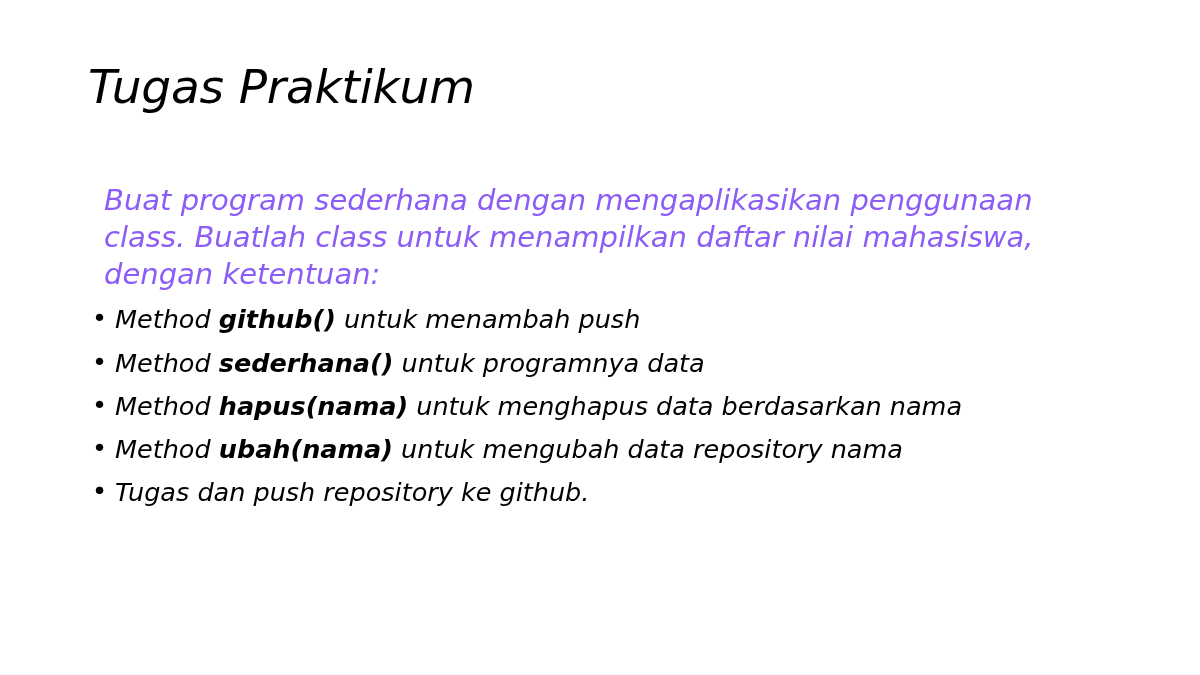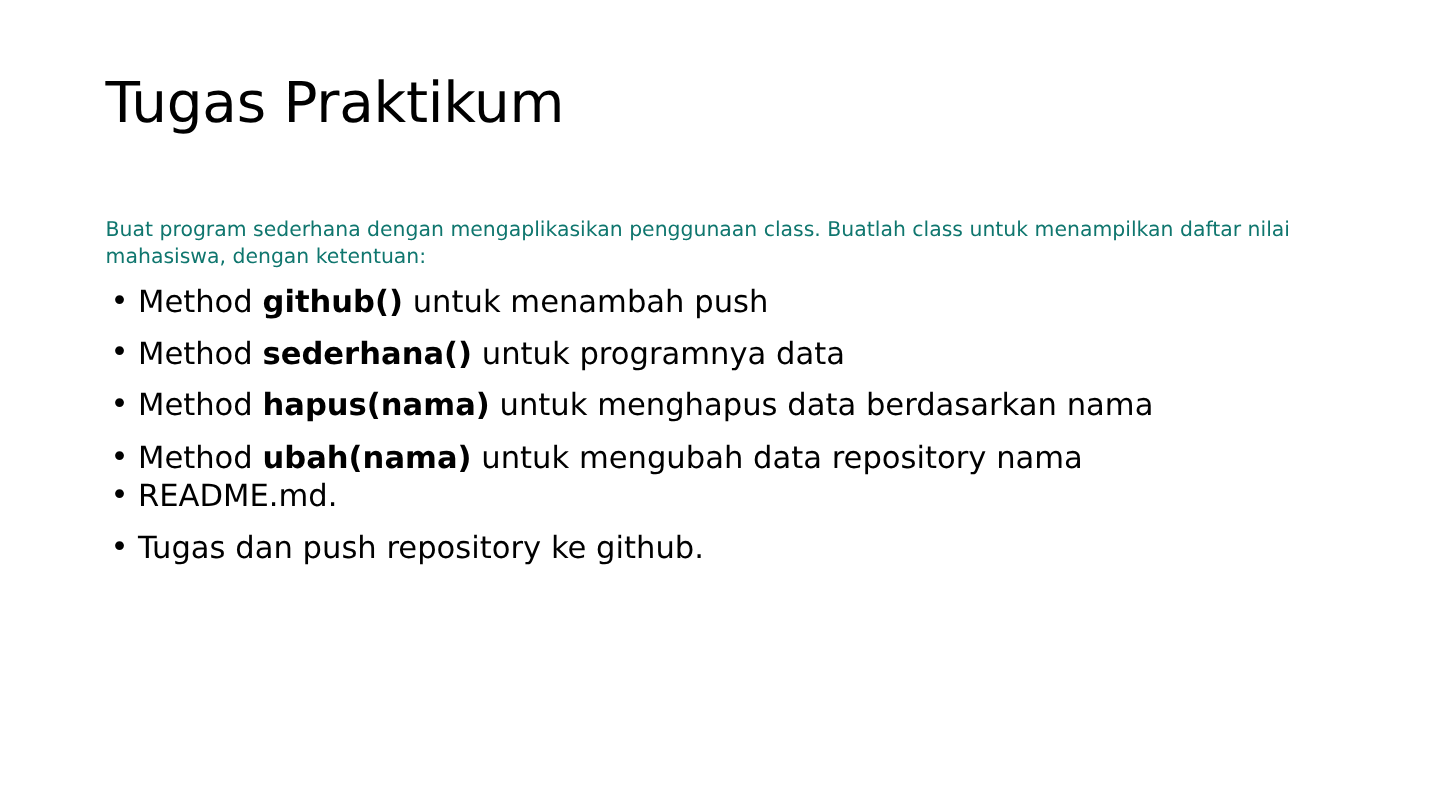--- a/index.html
+++ b/index.html
@@ -13,43 +13,44 @@
     font-family: "DejaVu Sans", sans-serif;
     color: #000000;
     overflow: hidden;
   }
   .slide {
     position: relative;
     width: 1200px;
     height: 577px;
     background: #ffffff;
     box-sizing: border-box;
+    font-style: italic;
   }
   .slide-title {
     position: absolute;
     left: 88px;
     top: 60px;
     font-size: 47px;
     line-height: 1.15;
     font-weight: 400;
     letter-spacing: -0.2px;
     color: #000000;
     white-space: nowrap;
   }
   .body-block {
     position: absolute;
     left: 88px;
     top: 182px;
     width: 1030px;
   }
   .intro-para {
-    font-size: 17px;
+    font-size: 29px;
     line-height: 1.27;
-    color: #0f766e;
-    margin: 0 0 6px 0;
+    color: #8b5cf6;
+    margin: 0 0 6px 16px;
   }
   ul.bullets {
     list-style: none;
     margin: 0;
     padding: 0;
   }
   ul.bullets li {
     position: relative;
     padding-left: 27px;
     font-size: 25.5px;
@@ -103,21 +104,20 @@
       </li>
       <li>
         <span class="dot">•</span>
         <span>Method </span><b>ubah(nama)</b><span> untuk mengubah data repository nama</span>
       </li>
     </ul>
 
     <ul class="bullets group-two">
       <li>
         <span class="dot">•</span>
-        <span class="wrap-indent">README.md.</span>
       </li>
       <li>
         <span class="dot">•</span>
         <span>Tugas dan push repository ke github.</span>
       </li>
     </ul>
 
   </div>
 </div>
 

